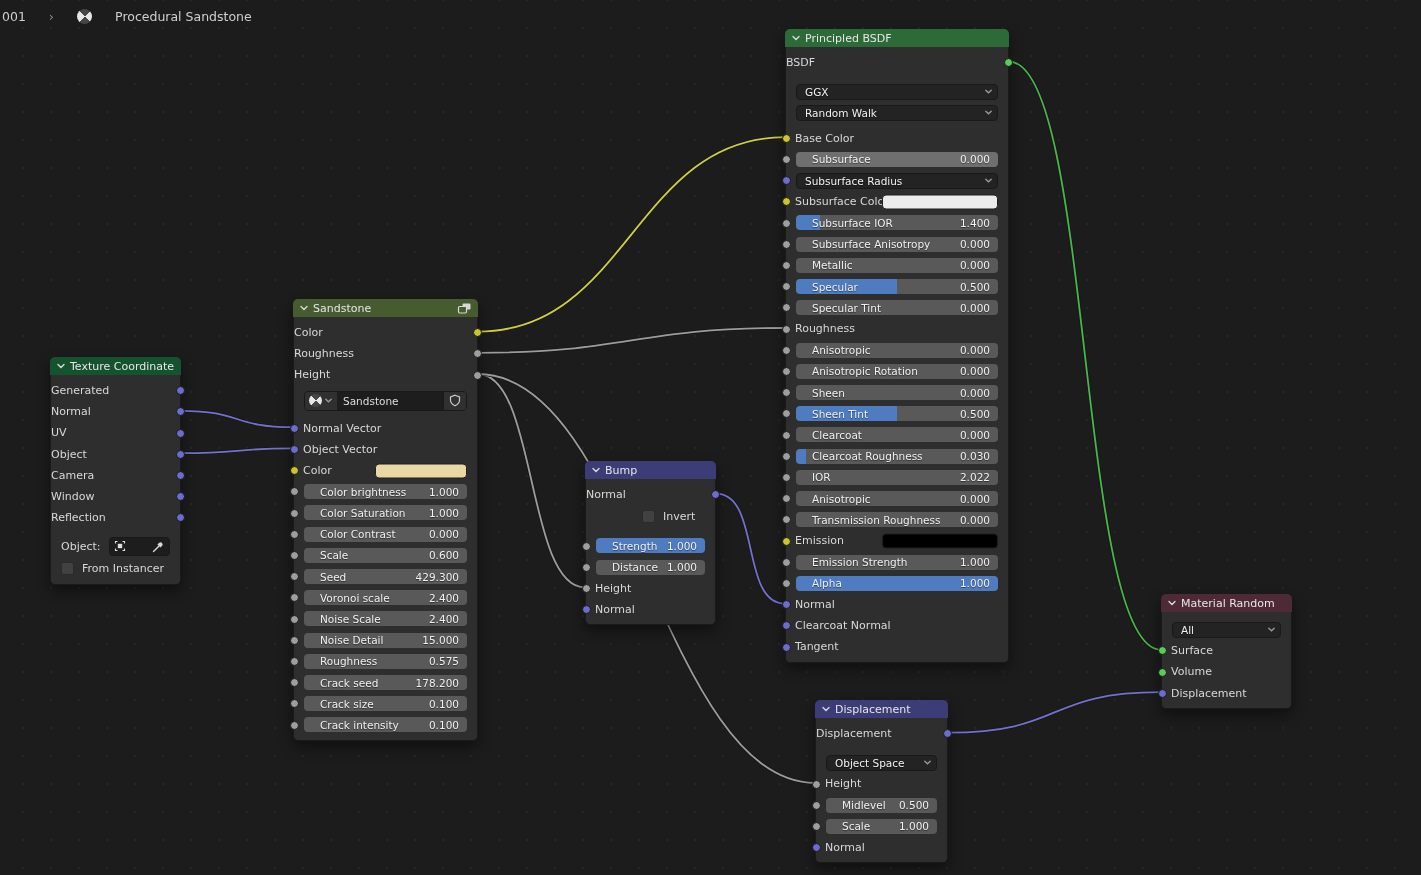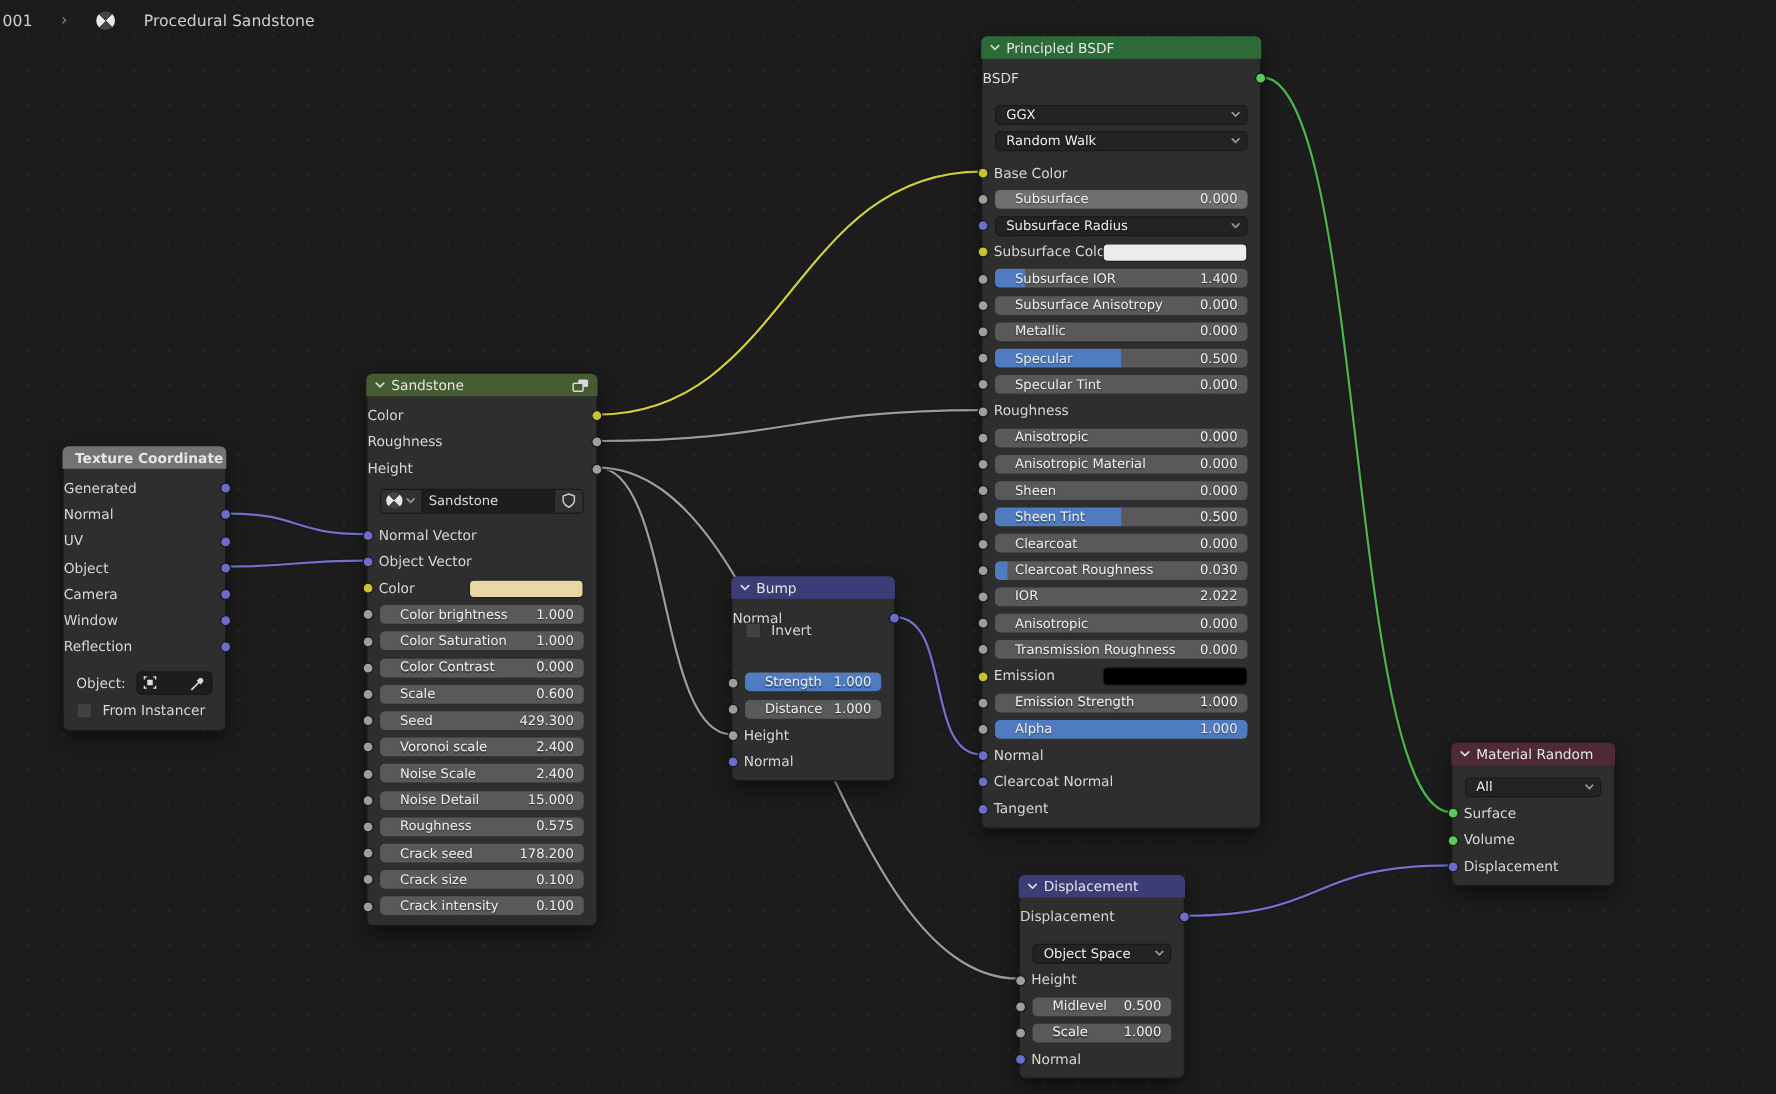--- a/index.html
+++ b/index.html
@@ -72,21 +72,21 @@
       <path d="M 478 374 C 628 374, 665 783, 815 783" stroke="#9c9c9c" stroke-width="1.8" fill="none"></path>
       <path d="M 716 493.6 C 761 493.6, 740 603.5999999999999, 785 603.5999999999999" stroke="#161616" stroke-width="3.4" fill="none"></path>
       <path d="M 716 493.6 C 761 493.6, 740 603.5999999999999, 785 603.5999999999999" stroke="#7272ce" stroke-width="1.8" fill="none"></path>
       <path d="M 1009 61.6 C 1092.6 61.6, 1077.4 649.8000000000001, 1161 649.8000000000001" stroke="#161616" stroke-width="3.4" fill="none"></path>
       <path d="M 1009 61.6 C 1092.6 61.6, 1077.4 649.8000000000001, 1161 649.8000000000001" stroke="#4ab54a" stroke-width="1.8" fill="none"></path>
       <path d="M 948 732.6 C 1065.15 732.6, 1043.85 692.2, 1161 692.2" stroke="#161616" stroke-width="3.4" fill="none"></path>
       <path d="M 948 732.6 C 1065.15 732.6, 1043.85 692.2, 1161 692.2" stroke="#7272ce" stroke-width="1.8" fill="none"></path>
     </svg>
     <div id="nodes-layer">
       <div class="node" style="left: 50px; top: 357px; width: 131px; height: 227.6px;">
-        <div class="nhead" style="background: #737373; font-weight: bold;">
+        <div class="nhead" style="background: #14532d;">
           <svg width="10" height="10" viewBox="0 0 10 10">
             <path d="M2 3.5 L5 6.5 L8 3.5" stroke="#d8d8d8" stroke-width="1.4" fill="none" stroke-linecap="round"></path>
           </svg>
           <span class="ntitle">Texture Coordinate</span>
         </div>
         <div class="nrow output" style="top: 22px; height: 21.2px;">
           <span class="lbl">Generated</span>
         </div>
         <div class="socket" style="background: rgb(108, 108, 205); top: 28.1px; right: -4.5px;"></div>
         <div class="nrow output" style="top: 43.2px; height: 21.2px;">
@@ -272,21 +272,21 @@
         <div class="nhead" style="background: rgb(60, 60, 118);">
           <svg width="10" height="10" viewBox="0 0 10 10">
             <path d="M2 3.5 L5 6.5 L8 3.5" stroke="#d8d8d8" stroke-width="1.4" fill="none" stroke-linecap="round"></path>
           </svg>
           <span class="ntitle">Bump</span>
         </div>
         <div class="nrow output" style="top: 22px; height: 21.2px;">
           <span class="lbl">Normal</span>
         </div>
         <div class="socket" style="background: rgb(108, 108, 205); top: 28.1px; right: -4.5px;"></div>
-        <div class="nrow checkbox" style="top: 32px; height: 21.2px;">
+        <div class="nrow checkbox" style="top: 44px; height: 21.2px; padding-left: 46px;">
           <div class="cbbox"></div>
           <span class="lbl">Invert</span>
         </div>
         <div class="nrow slider" style="top: 73.4px; height: 21.2px;">
           <div class="pill">
             <div class="fill full" style="width: 100%; background: rgb(79, 124, 192);"></div>
             <span class="ptxt l">Strength</span>
             <span class="ptxt r">1.000</span>
           </div>
         </div>
@@ -402,21 +402,21 @@
         <div class="socket" style="background: rgb(158, 158, 158); top: 294.5px; left: -4.5px;"></div>
         <div class="nrow slider" style="top: 309.6px; height: 21.2px;">
           <div class="pill">
             <span class="ptxt l">Anisotropic</span>
             <span class="ptxt r">0.000</span>
           </div>
         </div>
         <div class="socket" style="background: rgb(158, 158, 158); top: 315.7px; left: -4.5px;"></div>
         <div class="nrow slider" style="top: 330.8px; height: 21.2px;">
           <div class="pill">
-            <span class="ptxt l">Anisotropic Material</span>
+            <span class="ptxt l">Anisotropic Rotation</span>
             <span class="ptxt r">0.000</span>
           </div>
         </div>
         <div class="socket" style="background: rgb(158, 158, 158); top: 336.9px; left: -4.5px;"></div>
         <div class="nrow slider" style="top: 352px; height: 21.2px;">
           <div class="pill">
             <span class="ptxt l">Sheen</span>
             <span class="ptxt r">0.000</span>
           </div>
         </div>

